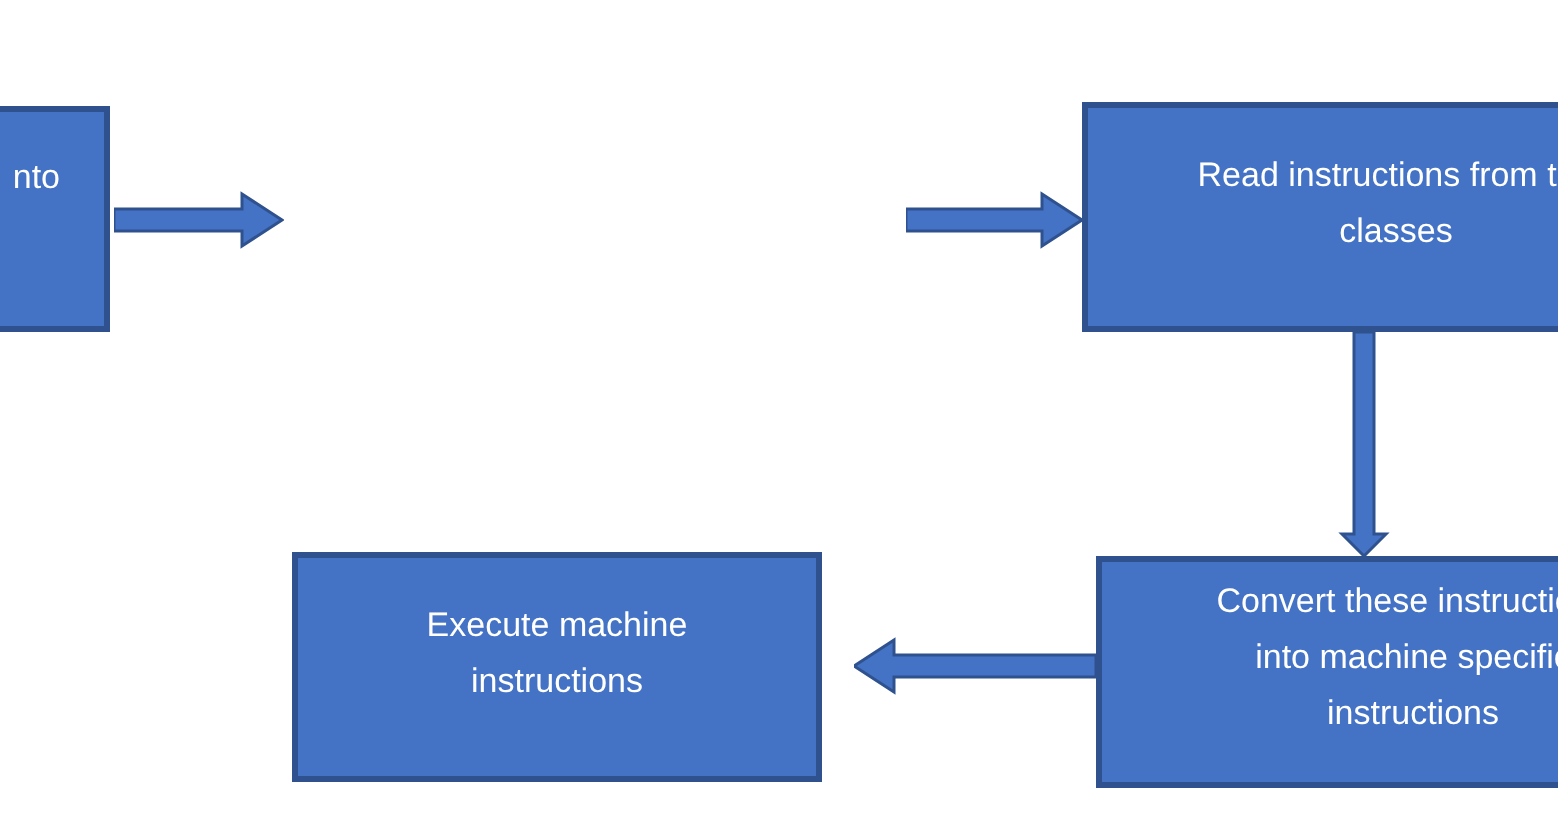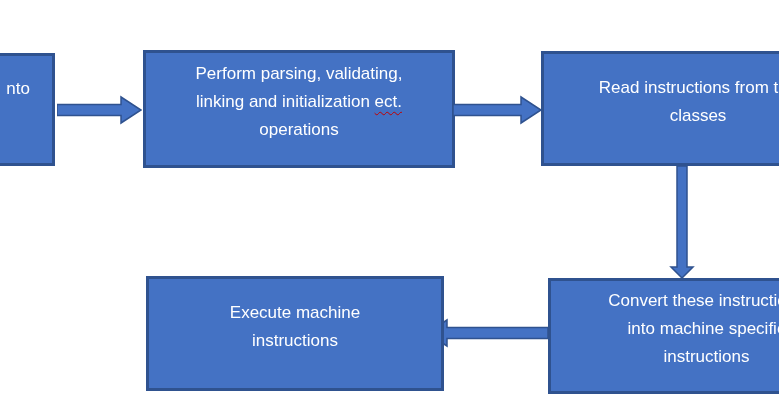--- a/index.html
+++ b/index.html
@@ -28,21 +28,21 @@
     flex-direction: column;
     justify-content: center;
     align-items: center;
     padding-bottom: 14px;
     white-space: nowrap;
   }
 
   #box-load    { left: -262px; top: 33px;  width: 317px; height: 113px; display: block; }
   #box-perform { left: 143px;  top: 30px;  width: 312px; height: 118px; }
   #box-read    { left: 541px;  top: 31px;  width: 314px; height: 115px; }
-  #box-execute { left: 146px;  top: 256px; width: 298px; height: 115px; }
+  #box-execute { left: 146px;  top: 256px; width: 265px; height: 115px; }
   #box-convert { left: 548px;  top: 258px; width: 317px; height: 116px; }
 
   .line { height: 28px; }
 
   .fragment {
     position: absolute;
     right: 22px;
     top: 19px;
     line-height: 28px;
   }
@@ -74,25 +74,20 @@
 <div class="canvas">
 
   <div class="fbox" id="box-load">
     <span class="fragment">nto</span>
   </div>
 
   <svg class="arrow" id="arrow-load-perform" width="85" height="30">
     <polygon points="0,9.5 64,9.5 64,2 84,15 64,28 64,20.5 0,20.5"></polygon>
   </svg>
 
-  <div class="fbox" id="box-perform">
-    <div class="line">Perform parsing, validating,</div>
-    <div class="line"><span>linking and initialization </span><span class="misspelled">ect.</span></div>
-    <div class="line">operations</div>
-  </div>
 
   <svg class="arrow" id="arrow-perform-read" width="89" height="30">
     <polygon points="0,9.5 68,9.5 68,2 88,15 68,28 68,20.5 0,20.5"></polygon>
   </svg>
 
   <div class="fbox" id="box-read">
     <div class="line">Read instructions from the</div>
     <div class="line">classes</div>
   </div>
 

